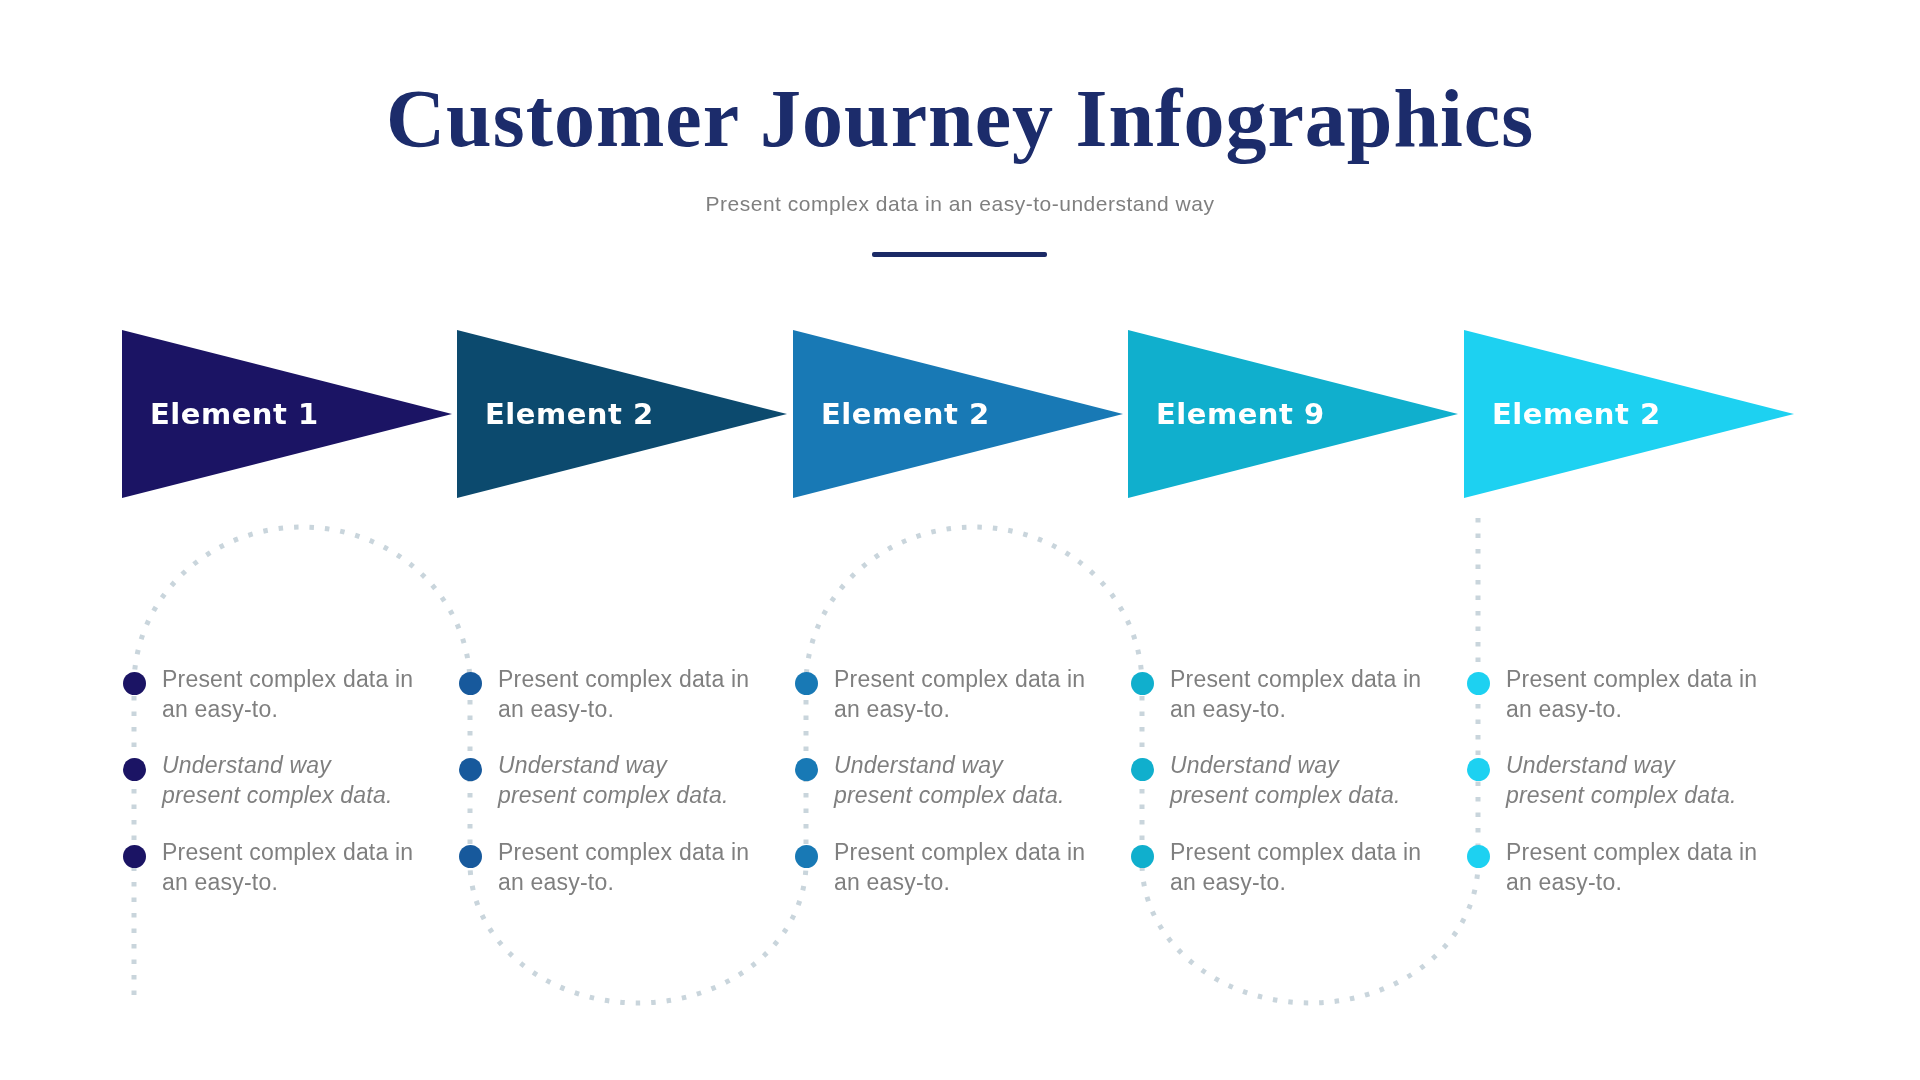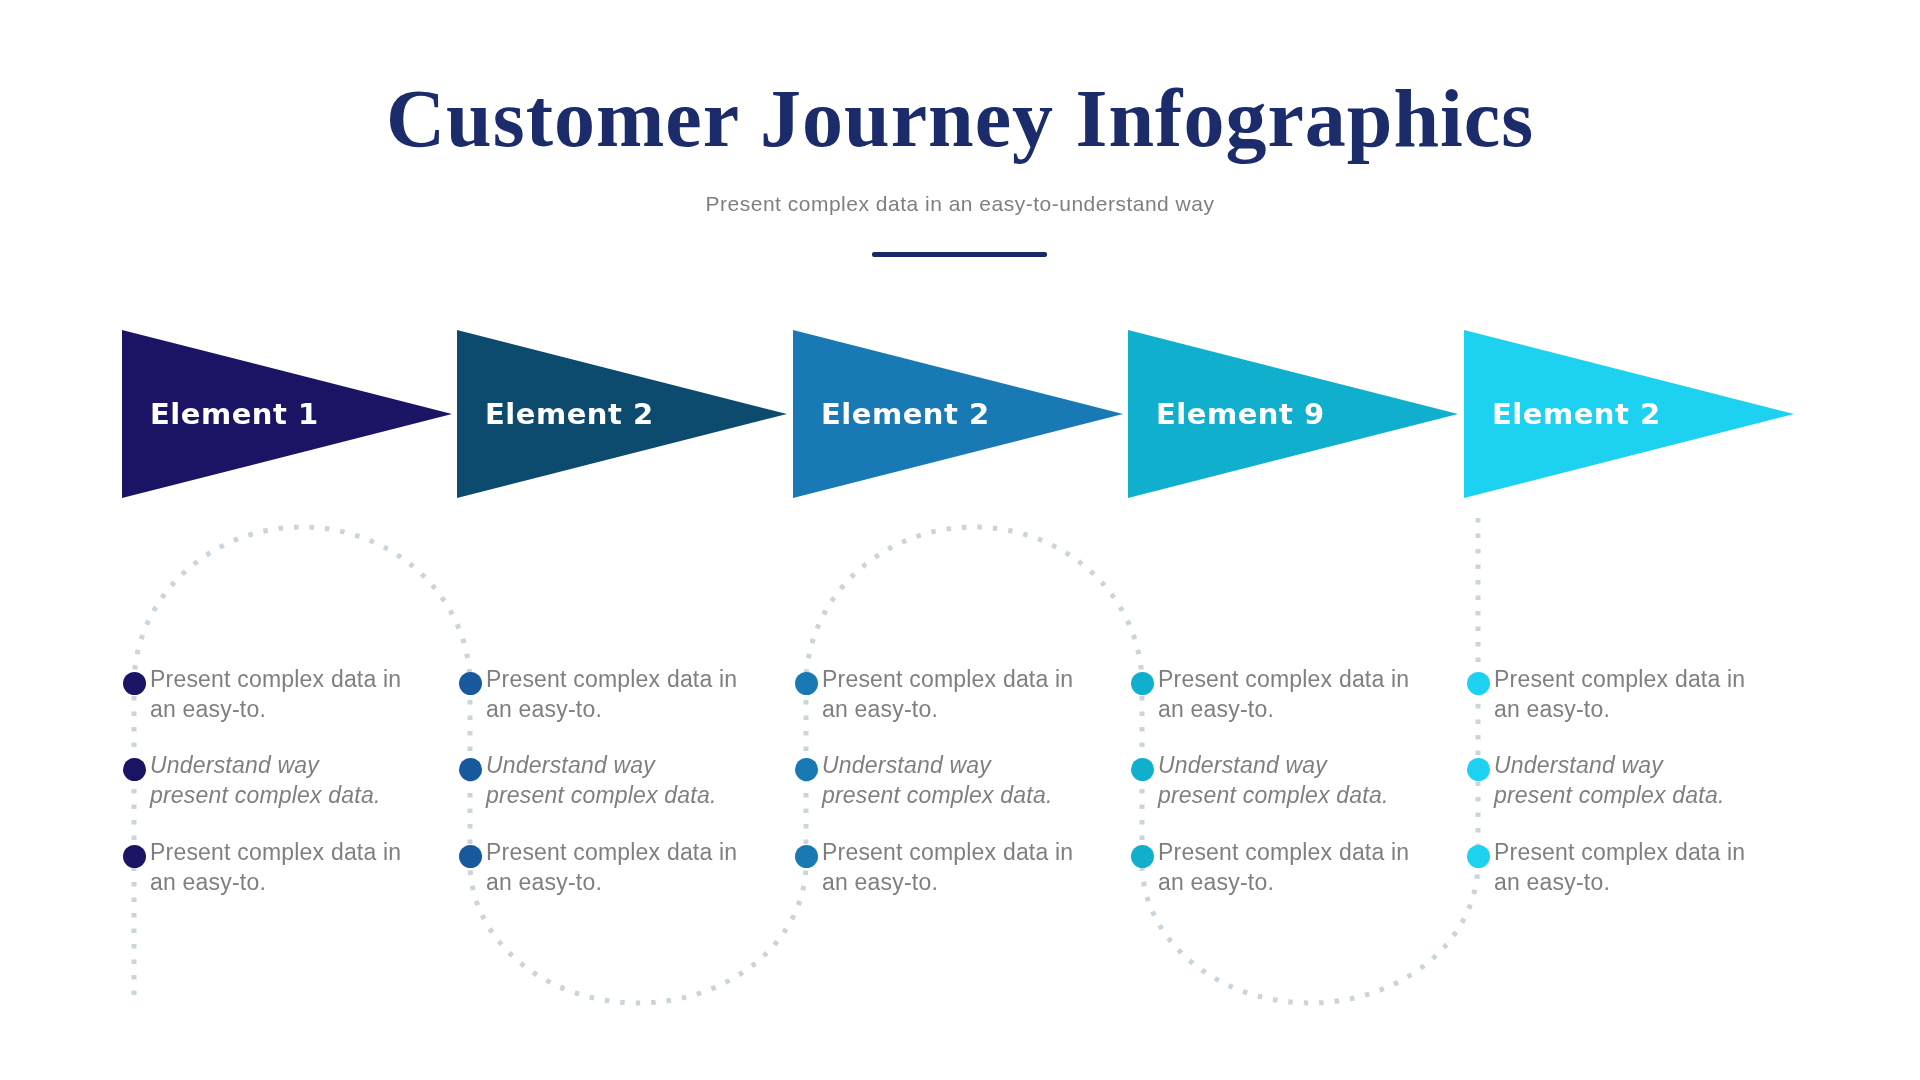--- a/index.html
+++ b/index.html
@@ -79,21 +79,21 @@
   .a2 { left: 457px; }
   .a3 { left: 793px; }
   .a4 { left: 1128px; }
   .a5 { left: 1464px; }
 
   
   .bullet-row {
     position: absolute;
     display: flex;
     align-items: flex-start;
-    gap: 4px;
+    gap: 16px;
     width: 330px;
   }
   .bullet-dot {
     flex: 0 0 auto;
     width: 23px;
     height: 23px;
     border-radius: 50%;
     margin-top: 8px;
   }
   .bullet-text {

